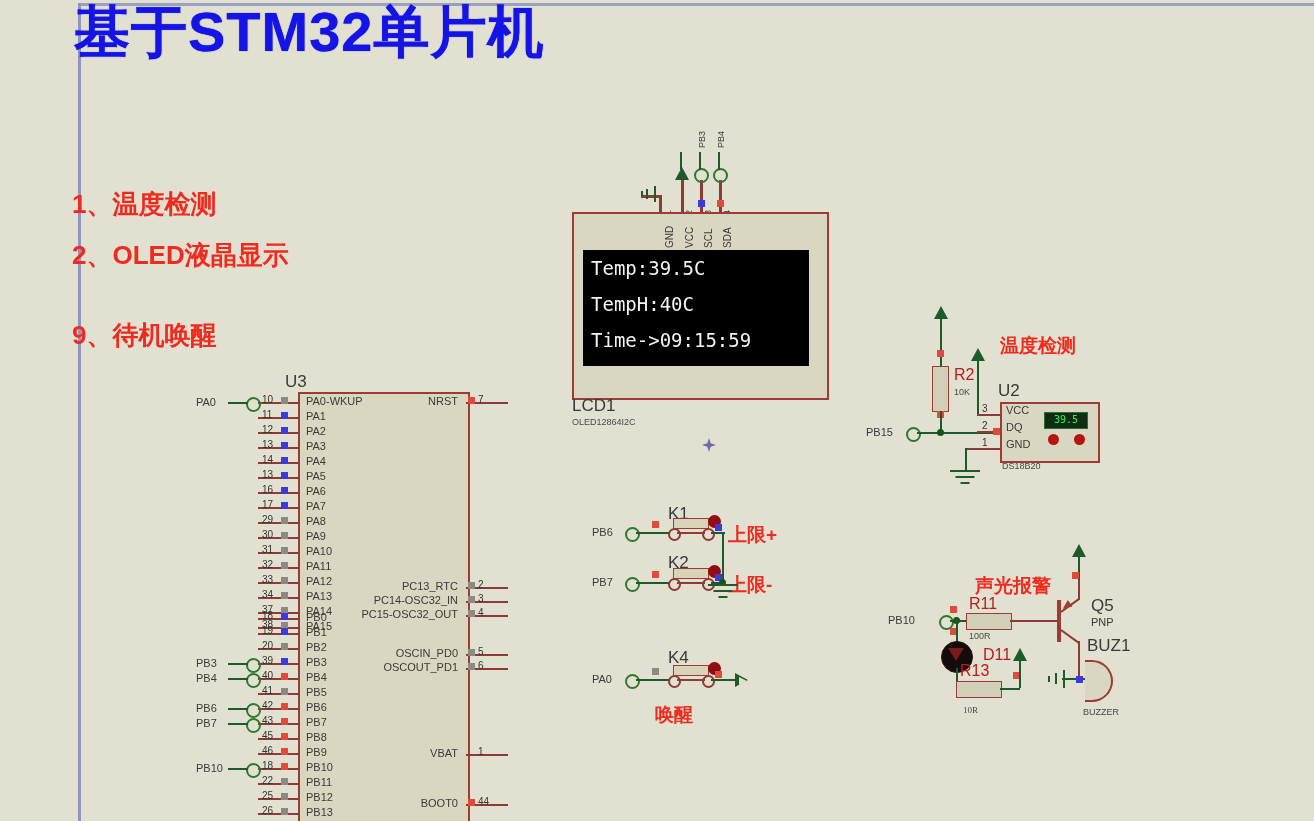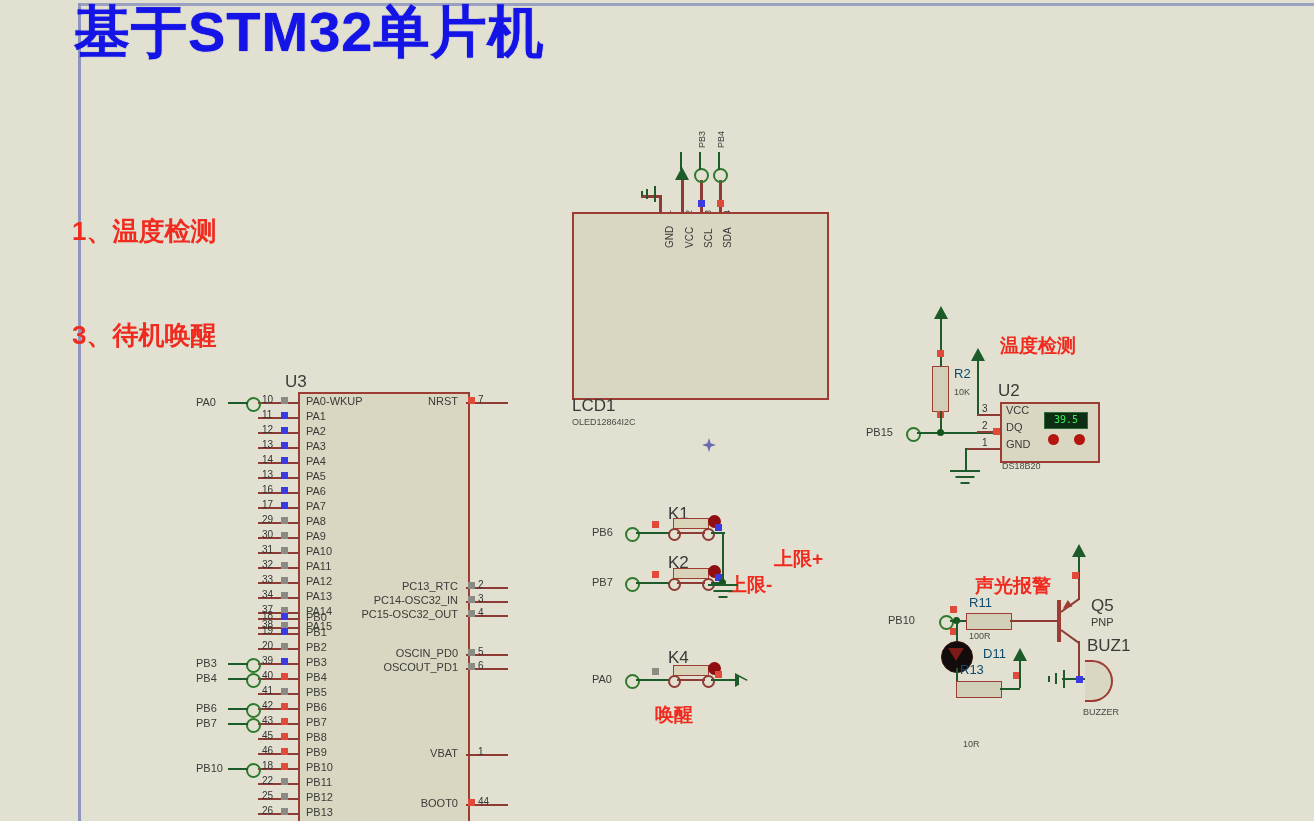--- a/index.html
+++ b/index.html
@@ -25,32 +25,32 @@
   .t1{font-size:56px;padding-left:6px;}
   .t2{font-size:62px;padding-left:4px;margin-top:4px;}
 
   .feat-head{
     position:absolute;left:72px;top:160px;color:#f02a1e;font-weight:bold;font-size:26px;
     white-space:nowrap;
   }
   .feat{
     position:absolute;left:72px;color:#f02a1e;font-weight:bold;font-size:26px;white-space:nowrap;
   }
-  .f1{top:214px;} .f2{top:238px;} .f3{top:278px;} .f4{top:318px;}
+  .f1{top:187px;} .f2{top:238px;} .f3{top:278px;} .f4{top:318px;}
 
   
   .wire{position:absolute;background:#1d5b2a;}
   .wire-h{height:2px;} .wire-v{width:2px;}
   .pinline{position:absolute;background:#8d3b34;}
   .pinline-h{height:2px;} .pinline-v{width:2px;}
   .body-box{position:absolute;border:2px solid #9c3c32;background:#d9d7c2;}
   .lbl{position:absolute;color:#3a3a38;font-size:11px;white-space:nowrap;}
   .lbl-sm{position:absolute;color:#4a4a46;font-size:9px;white-space:nowrap;}
   .lbl-big{position:absolute;color:#3a3a38;font-size:17px;white-space:nowrap;}
-  .lbl-mid{position:absolute;color:#0c4a6e;font-size:13px;white-space:nowrap;}
+  .lbl-mid{position:absolute;color:#b91c1c;font-size:16px;white-space:nowrap;}
   .redlbl{position:absolute;color:#f02a1e;font-weight:bold;font-size:19px;white-space:nowrap;}
   .pinnum{position:absolute;color:#333;font-size:10px;white-space:nowrap;}
   .sq-blue{position:absolute;width:7px;height:7px;background:#3a3ae0;}
   .sq-red{position:absolute;width:7px;height:7px;background:#e04a3a;}
   .sq-gray{position:absolute;width:7px;height:7px;background:#8b8b84;}
   .junction{position:absolute;width:7px;height:7px;border-radius:50%;background:#16531f;}
   .vrot{position:absolute;transform:rotate(-90deg);transform-origin:left top;color:#3a3a38;font-size:10px;white-space:nowrap;}
 
   
   #lcd-body{left:572px;top:212px;width:253px;height:184px;}
@@ -107,21 +107,22 @@
 
 <div id="root">
 
   <div class="frame-top"></div>
   <div class="frame-left"></div>
 
   <div class="title-wrap">
     <div class="title-line t1">基于STM32单片机</div>
   </div>
   <div class="feat f1">1、温度检测</div>
-  <div class="feat f4">3、待机唤醒</div>
+  <div class="feat f2">2、OLED液晶显示</div>
+  <div class="feat f4">9、待机唤醒</div>
 
   <div class="pinline pinline-v" style="left:659px;top:195px;width:3px;height:18px;"></div>
   <div class="pinline pinline-v" style="left:681px;top:180px;width:3px;height:33px;"></div>
   <div class="pinline pinline-v" style="left:700px;top:180px;width:3px;height:33px;"></div>
   <div class="pinline pinline-v" style="left:719px;top:180px;width:3px;height:33px;"></div>
   <div class="pinline pinline-h" style="left:641px;top:195px;width:21px;height:3px;"></div>
 
   <div class="sq-blue" style="left:698px;top:200px;"></div>
   <div class="sq-red" style="left:717px;top:200px;"></div>
 
@@ -146,20 +147,25 @@
   <div class="vrot" style="left:703px;top:215px;font-size:9px;">3</div>
   <div class="vrot" style="left:722px;top:215px;font-size:9px;">4</div>
 
   <div class="body-box" id="lcd-body"></div>
 
   <div class="vrot" style="left:664px;top:248px;font-size:10px;">GND</div>
   <div class="vrot" style="left:684px;top:248px;font-size:10px;">VCC</div>
   <div class="vrot" style="left:703px;top:248px;font-size:10px;">SCL</div>
   <div class="vrot" style="left:722px;top:248px;font-size:10px;">SDA</div>
 
+  <div id="lcd-screen">
+    <div class="lcd-line">Temp:39.5C</div>
+    <div class="lcd-line">TempH:40C</div>
+    <div class="lcd-line">Time-&gt;09:15:59</div>
+  </div>
 
   <div class="lbl-big" style="left:572px;top:396px;">LCD1</div>
   <div class="lbl-sm" style="left:572px;top:417px;">OLED12864I2C</div>
 
   <div class="cursor-diamond" style="left:702px;top:438px;"></div>
 
   <div class="body-box" id="mcu-body"></div>
   <div class="lbl-big" style="left:285px;top:372px;">U3</div>
 
   <div id="mcu-left-a">
@@ -468,21 +474,21 @@
   <div class="lbl" style="left:592px;top:526px;">PB6</div>
   <div class="wire wire-h" style="left:636px;top:532px;width:34px;"></div>
   <div class="sq-red" style="left:652px;top:521px;"></div>
   <div class="ocircle-dk" style="left:668px;top:528px;width:9px;height:9px;"></div>
   <div class="btn-cap" style="left:673px;top:518px;width:34px;"></div>
   <div class="pinline pinline-h" style="left:677px;top:532px;width:28px;height:2px;"></div>
   <div class="ocircle-dk" style="left:702px;top:528px;width:9px;height:9px;"></div>
   <div class="btn-led" style="left:708px;top:515px;"></div>
   <div class="sq-blue" style="left:715px;top:524px;"></div>
   <div class="wire wire-h" style="left:711px;top:532px;width:14px;"></div>
-  <div class="redlbl" style="left:728px;top:546px;margin-left:46px;">上限+</div>
+  <div class="redlbl" style="left:728px;top:522px;">上限+</div>
 
   <div class="lbl-big" style="left:668px;top:553px;">K2</div>
   <div class="ocircle" style="left:625px;top:577px;width:11px;height:11px;"></div>
   <div class="lbl" style="left:592px;top:576px;">PB7</div>
   <div class="wire wire-h" style="left:636px;top:582px;width:34px;"></div>
   <div class="sq-red" style="left:652px;top:571px;"></div>
   <div class="ocircle-dk" style="left:668px;top:578px;width:9px;height:9px;"></div>
   <div class="btn-cap" style="left:673px;top:568px;width:34px;"></div>
   <div class="pinline pinline-h" style="left:677px;top:582px;width:28px;height:2px;"></div>
   <div class="ocircle-dk" style="left:702px;top:578px;width:9px;height:9px;"></div>
@@ -530,21 +536,21 @@
   <div class="pinline pinline-h" style="left:1010px;top:620px;width:48px;height:2px;"></div>
 
   <div class="wire wire-v" style="left:956px;top:620px;height:24px;"></div>
   <div class="led-circ" style="left:941px;top:641px;"></div>
   <div class="led-tri" style="left:948px;top:648px;"></div>
   <div class="lbl-mid" style="left:983px;top:646px;">D11</div>
   <div class="wire wire-v" style="left:956px;top:668px;height:21px;"></div>
 
   <div class="res-h" style="left:956px;top:681px;width:44px;height:15px;"></div>
   <div class="lbl-mid" style="left:960px;top:662px;">R13</div>
-  <div class="lbl-sm" style="left:963px;top:739px;">10R</div>
+  <div class="lbl-sm" style="left:963px;top:705px;font-family:Liberation Serif, serif;">10R</div>
   <div class="wire wire-h" style="left:1000px;top:688px;width:20px;"></div>
   <div class="sq-red" style="left:1013px;top:672px;"></div>
   <div class="wire wire-v" style="left:1019px;top:660px;height:28px;"></div>
   <div class="vcc-arrow" style="left:1013px;top:648px;"></div>
 
   <div class="tr-bar" style="left:1057px;top:600px;width:4px;height:42px;"></div>
   <div class="pinline" style="left:1061px;top:611px;width:22px;height:2px;transform:rotate(-36deg);transform-origin:left center;"></div>
   <div class="pinline" style="left:1061px;top:629px;width:22px;height:2px;transform:rotate(36deg);transform-origin:left center;"></div>
   <div style="position:absolute;left:1062px;top:602px;width:0;height:0;border-top:4px solid transparent;border-bottom:4px solid transparent;border-right:9px solid #9c3c32;transform:rotate(-36deg);"></div>
   <div class="pinline pinline-v" style="left:1078px;top:578px;width:2px;height:22px;"></div>

